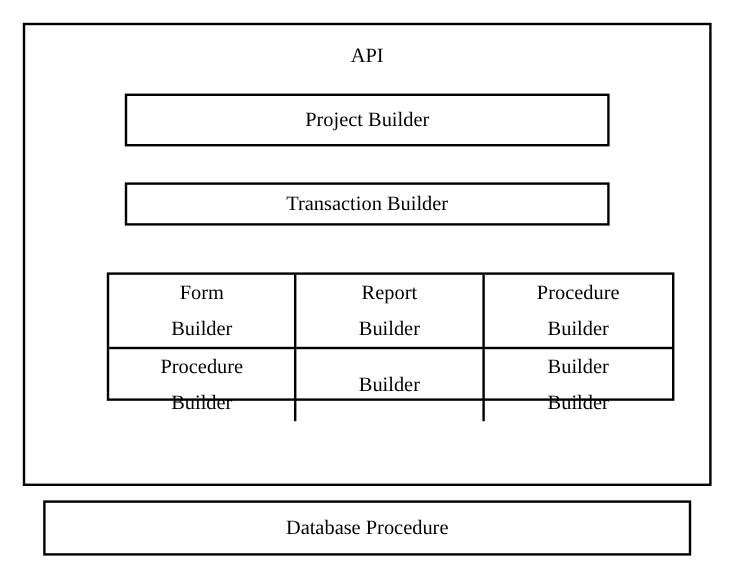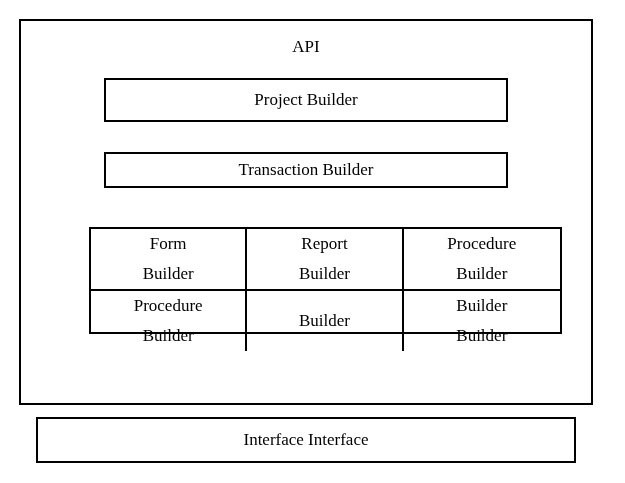--- a/index.html
+++ b/index.html
@@ -128,15 +128,15 @@
     </div>
     <div class="grid-cell">
       <div class="cell-line">Builder</div>
     </div>
     <div class="grid-cell">
       <div class="cell-line">Builder</div>
       <div class="cell-line">Builder</div>
     </div>
   </div>
 
-  <div class="box label-box database-interface">Interface Interface</div>
+  <div class="box label-box database-interface">Database Procedure</div>
 
 </div>
 
 </body></html>

